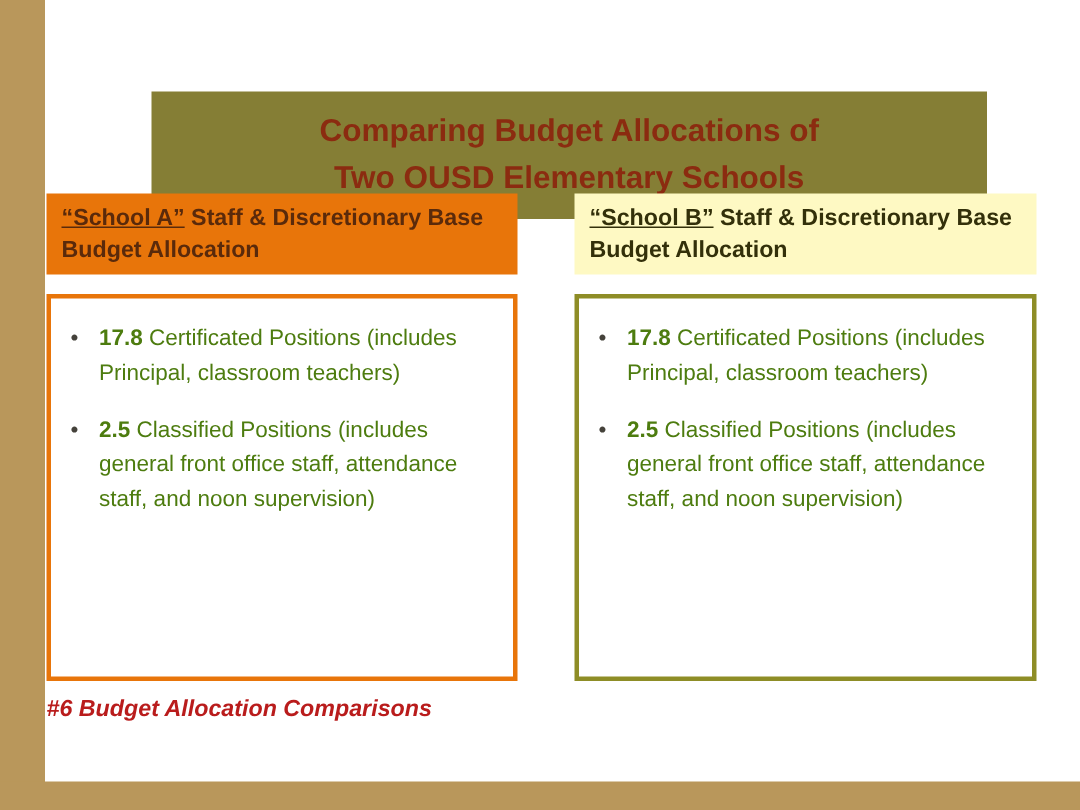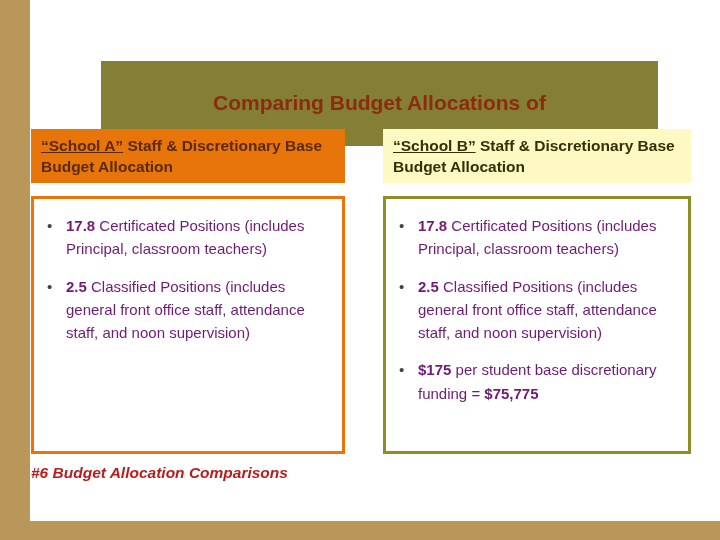--- a/index.html
+++ b/index.html
@@ -34,21 +34,21 @@
   #hdrA{left:31px;width:314px;background:#E8750A;color:#5A2A0B;}
   #hdrB{left:383px;width:308px;background:#fef9c3;color:#33300A;}
   .content-box{
     position:absolute;top:196px;height:258px;box-sizing:border-box;
     background:#ffffff;
   }
   #boxA{left:31px;width:314px;border:3px solid #E8750A;}
   #boxB{left:383px;width:308px;border:3px solid #8E8D26;}
   .bullets{
     padding:15px 10px 0 8px;
-    color:#701a75;font-size:15px;line-height:1.55;
+    color:#4d7c0f;font-size:15px;line-height:1.55;
   }
   .bullet{
     position:relative;padding-left:24px;margin-bottom:14px;
   }
   .bullet::before{
     content:"•";position:absolute;left:5px;top:0;color:#45423B;
   }
   .bullet b{font-weight:bold;}
   .footer-note{
     position:absolute;left:31px;top:464px;
@@ -56,20 +56,21 @@
   }
 </style>
 </head>
 <body>
 
 <div class="strip-left"></div>
 <div class="strip-bottom"></div>
 
 <div class="banner">
   <div class="title-line">Comparing Budget Allocations of</div>
+  <div class="title-line">Two OUSD Elementary Schools</div>
 </div>
 
 <div class="col-header" id="hdrA">
   <span class="school">“School A”</span><span> Staff &amp; Discretionary Base Budget Allocation</span>
 </div>
 
 <div class="col-header" id="hdrB">
   <span class="school">“School B”</span><span> Staff &amp; Discretionary Base Budget Allocation</span>
 </div>
 
@@ -85,19 +86,16 @@
 </div>
 
 <div class="content-box" id="boxB">
   <div class="bullets">
     <div class="bullet">
       <b>17.8</b><span> Certificated Positions (includes Principal, classroom teachers)</span>
     </div>
     <div class="bullet">
       <b>2.5</b><span> Classified Positions (includes general front office staff, attendance staff, and noon supervision)</span>
     </div>
-    <div class="bullet">
-      <b>$175</b><span> per student base discretionary funding = </span><b>$75,775</b>
-    </div>
   </div>
 </div>
 
 <div class="footer-note">#6 Budget Allocation Comparisons</div>
 
 </body></html>

